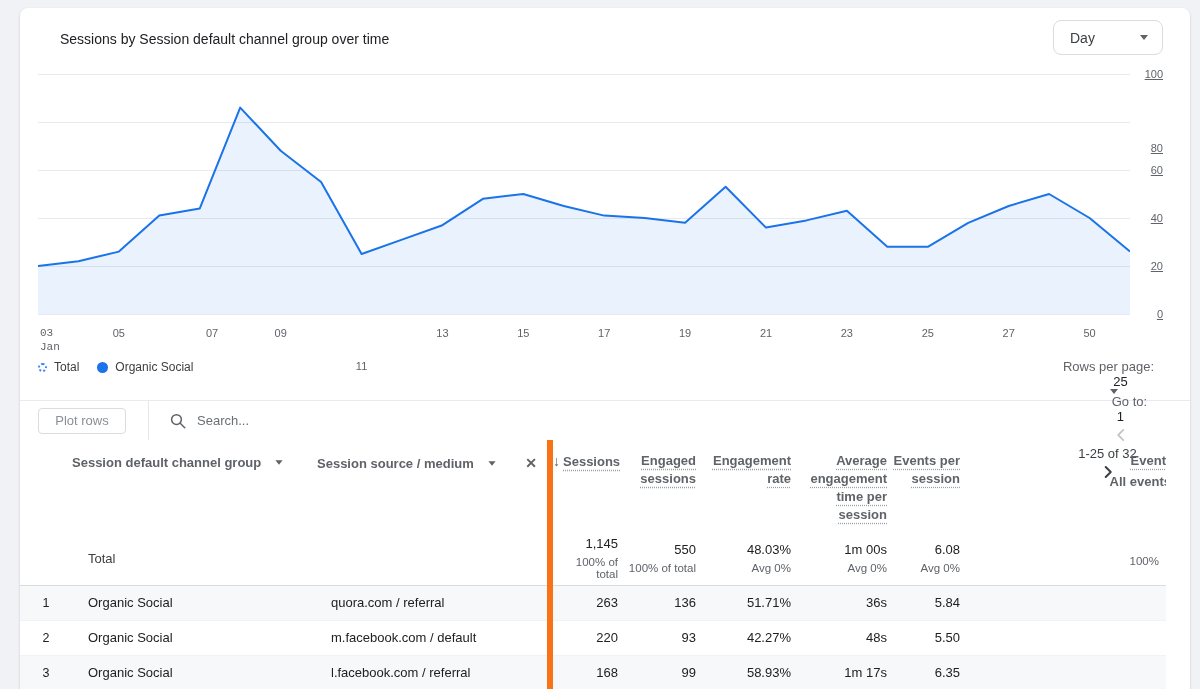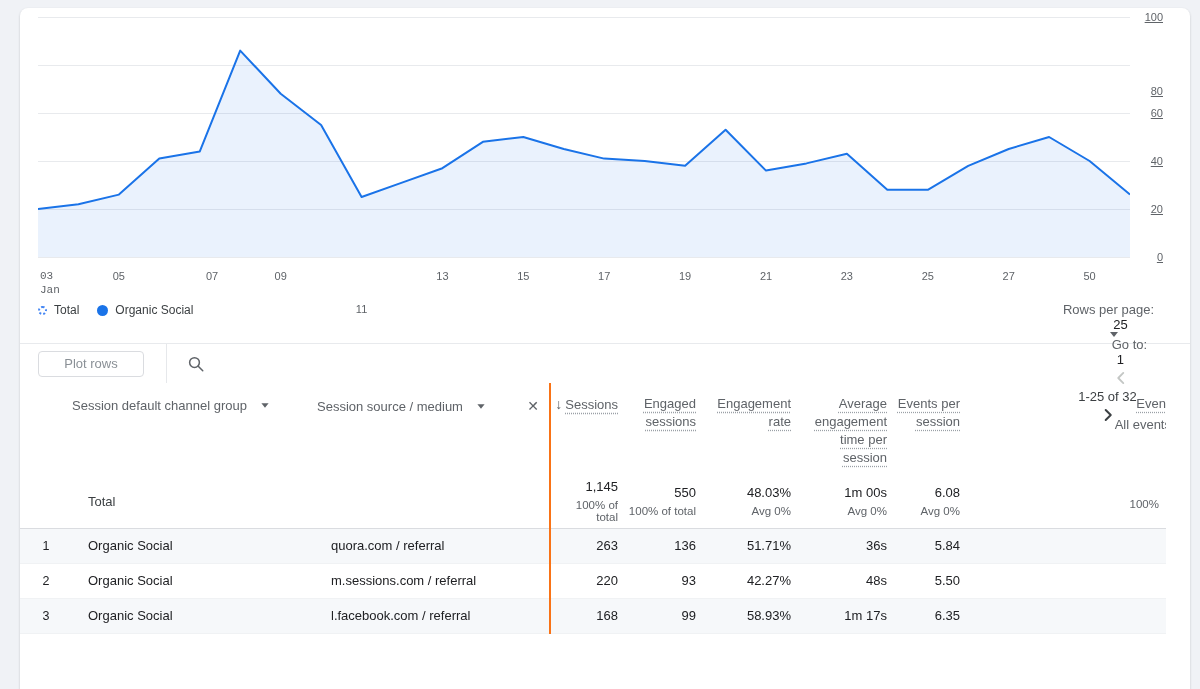--- a/index.html
+++ b/index.html
@@ -29,50 +29,50 @@
   .xlab.first { transform: none; font-family: Liberation Mono, monospace; }
   .legend { position: absolute; left: 18px; top: 295px; display: flex; align-items: center;
     gap: 18px; font-size: 12px; color: #3c4043; }
   .legend-item { display: flex; align-items: center; gap: 7px; cursor: pointer; }
   .dash-circle { width: 9px; height: 9px; border: 2px dotted #4285f4; border-radius: 50%; }
   .dot { width: 11px; height: 11px; background: #1a73e8; border-radius: 50%; }
 
   
   .toolbar { height: 40px; border-top: 1px solid #e8eaed; display: flex; align-items: center;
     padding: 0 36px 0 18px; }
-  .plot-rows-btn { width: 106px; height: 26px; border: 1px solid #dadce0; border-radius: 4px;
+  .plot-rows-btn { width: 88px; height: 26px; border: 1px solid #dadce0; border-radius: 4px;
     color: #8a9096; font-size: 13px; display: flex; align-items: center; justify-content: center;
     cursor: default; background: #fff; }
   .tb-divider { width: 1px; align-self: stretch; background: #e6e8eb; margin-left: 22px; }
   .search-icon { margin-left: 20px; display: flex; }
   .search-input { border: none; outline: none; margin-left: 10px; width: 260px; font-size: 13px;
     font-family: inherit; color: #202124; }
   .search-input::placeholder { color: #6b7075; }
   .tb-right { margin-left: auto; display: flex; align-items: center; font-size: 13px; color: #5f6368; flex-direction: column; }
   .tb-val { color: #202124; margin-left: 24px; }
   .tb-right .caret { margin-left: 12px; }
   .goto-label { margin-left: 42px; }
   .pg-chev { display: flex; cursor: pointer; }
   .chev-left { margin-left: 26px; }
   .range { color: #3c4043; margin: 0 8px 0 6px; }
 
   
   .table-clip { width: 1146px; overflow: hidden; }
   table { width: 1250px; border-collapse: collapse; table-layout: fixed; font-size: 13px; }
   th, td { font-weight: 400; }
-  .head-row th { height: 92px; vertical-align: top; color: #5f6368; }
+  .head-row th { height: 92px; vertical-align: top; color: #5f6368; font-weight: bold; }
   .th-dim { text-align: left; padding-top: 15px; }
   .dimh { display: flex; align-items: center; padding-right: 10px; }
   .dimh .caret { margin-left: 14px; border-top-color: #5f6368; transform: scale(.9); }
   .close-x { margin-left: auto; font-size: 14px; color: #5f6368; cursor: pointer; }
   .th-met { text-align: right; padding: 12px 4px 0 0; line-height: 18px; }
   .mh { text-decoration: underline; text-decoration-style: dotted; text-decoration-color: #9aa0a6;
     text-underline-offset: 4px; }
   .sort-arrow { font-size: 14px; color: #5f6368; margin-right: 3px; }
-  .m-first { border-left: 2px solid #f97316; }
+  .m-first { border-left: 6px solid #f97316; }
   .th-ec { padding-right: 0; }
   .th-ec .l1 { padding-right: 65px; }
   .th-ec .sub { padding-right: 99px; color: #5f6368; margin-top: 3px; }
   .c-dim1 { padding-left: 16px; }
   .c-dim2 { padding-left: 14px; }
 
   .total-row td { height: 53px; vertical-align: middle; border-bottom: 1px solid #dadce0; }
   .total-label { color: #3c4043; }
   .c-met { text-align: right; padding-right: 4px; }
   .tv { color: #202124; font-weight: 500; }
@@ -82,20 +82,27 @@
   tbody.data tr { height: 35px; }
   tbody.data tr.alt { background: #f6f8fa; }
   tbody.data td { border-bottom: 1px solid #f0f2f4; color: #202124; }
   .c-num { text-align: center; color: #3c4043; font-size: 12.5px; }
 </style>
 </head>
 <body>
 
 <div class="card">
 
+  <div class="card-head">
+    <div class="title">Sessions by Session default channel group over time</div>
+    <div class="day-select">
+      <span>Day</span>
+      <span class="caret"></span>
+    </div>
+  </div>
 
   <div class="chart-wrap">
     <svg id="plot" width="1092" height="250">
         <line x1="0" x2="1092" y1="249" y2="249" stroke="#e8eaed" shape-rendering="crispEdges"></line>
         <line x1="0" x2="1092" y1="201" y2="201" stroke="#e8eaed" shape-rendering="crispEdges"></line>
         <line x1="0" x2="1092" y1="153" y2="153" stroke="#e8eaed" shape-rendering="crispEdges"></line>
         <line x1="0" x2="1092" y1="105" y2="105" stroke="#e8eaed" shape-rendering="crispEdges"></line>
         <line x1="0" x2="1092" y1="57" y2="57" stroke="#e8eaed" shape-rendering="crispEdges"></line>
         <line x1="0" x2="1092" y1="9" y2="9" stroke="#e8eaed" shape-rendering="crispEdges"></line>
         <polygon points="0.0,201.0 40.4,196.2 80.9,186.6 121.3,150.6 161.8,143.4 202.2,42.6 242.7,85.8 283.1,117.0 323.6,189.0 364.0,174.6 404.4,160.2 444.9,133.8 485.3,129.0 525.8,141.0 566.2,150.6 606.7,153.0 647.1,157.8 687.6,121.8 728.0,162.6 768.4,155.4 808.9,145.8 849.3,181.8 889.8,181.8 930.2,157.8 970.7,141.0 1011.1,129.0 1051.6,153.0 1092.0,186.6 1092,249 0,249" fill="rgba(26,115,232,0.09)"></polygon>
@@ -142,20 +149,21 @@
 
   <div class="toolbar">
     <button class="plot-rows-btn">Plot rows</button>
     <div class="tb-divider"></div>
     <span class="search-icon">
       <svg width="18" height="18" viewBox="0 0 24 24">
           <circle cx="10" cy="10" r="6.5" fill="none" stroke="#5f6368" stroke-width="2"></circle>
           <line x1="15" y1="15" x2="21" y2="21" stroke="#5f6368" stroke-width="2" stroke-linecap="round"></line>
         </svg>
     </span>
+    <input class="search-input" placeholder="Search..." style="">
     <div class="tb-right">
       <span>Rows per page:</span>
       <span class="tb-val">25</span>
       <span class="caret"></span>
       <span class="goto-label">Go to:</span>
       <span class="tb-val">1</span>
       <span class="pg-chev chev-left">
         <svg width="22" height="22" viewBox="0 0 24 24">
             <path d="M14.5 6.5 L9 12 L14.5 17.5" fill="none" stroke="#c4c7c5" stroke-width="2" stroke-linecap="round" stroke-linejoin="round"></path>
           </svg>
@@ -256,21 +264,21 @@
     <td class="c-met m-first">263</td>
     <td class="c-met">136</td>
     <td class="c-met">51.71%</td>
     <td class="c-met">36s</td>
     <td class="c-met">5.84</td>
     <td class="c-met"></td>
   </tr>
           <tr>
     <td class="c-num">2</td>
     <td class="c-dim1">Organic Social</td>
-    <td class="c-dim2">m.sessions.com / referral</td>
+    <td class="c-dim2">m.facebook.com / default</td>
     <td class="c-met m-first">220</td>
     <td class="c-met">93</td>
     <td class="c-met">42.27%</td>
     <td class="c-met">48s</td>
     <td class="c-met">5.50</td>
     <td class="c-met"></td>
   </tr>
           <tr class="alt">
     <td class="c-num">3</td>
     <td class="c-dim1">Organic Social</td>

